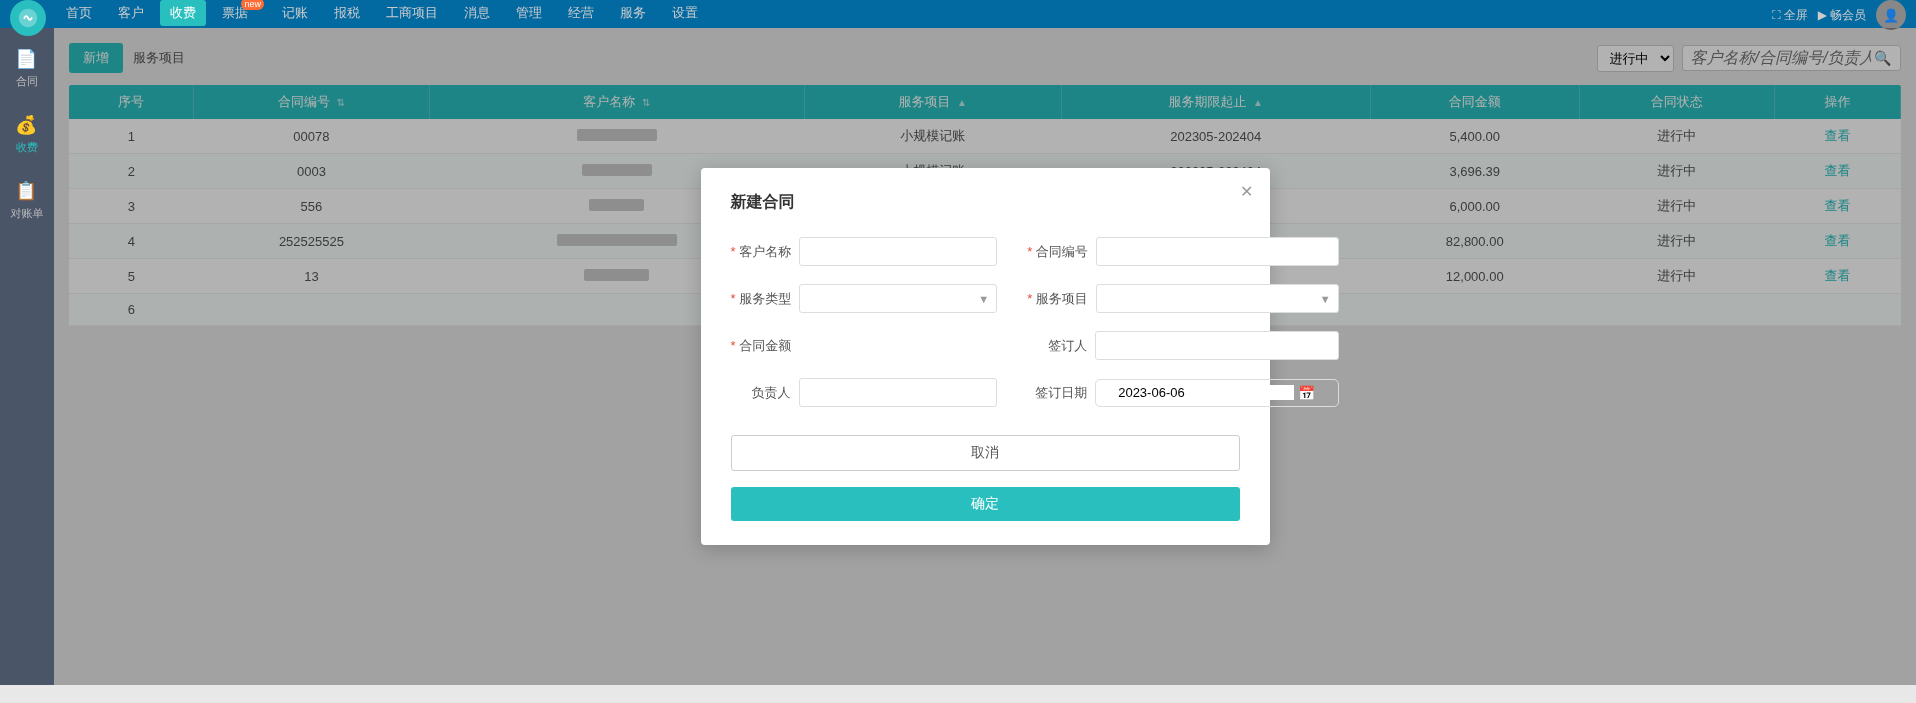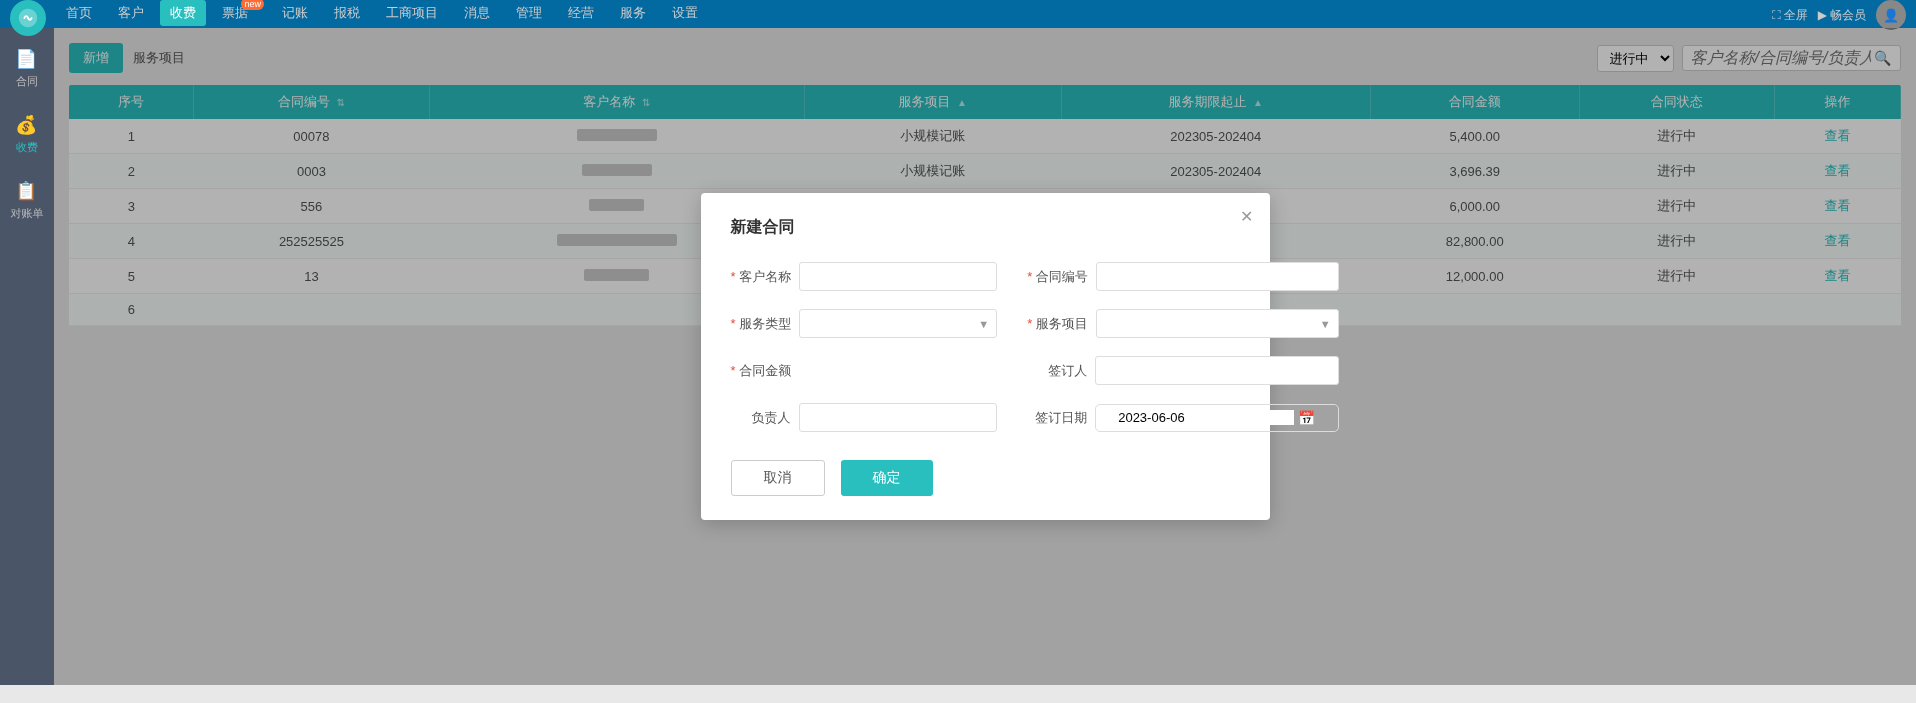--- a/index.html
+++ b/index.html
@@ -274,20 +274,21 @@
       transform: translateY(-50%);
       color: #999;
       font-size: 11px;
       pointer-events: none;
     }
     .modal-footer {
       display: flex;
       justify-content: flex-start;
       gap: 16px;
       margin-top: 28px;
+      flex-direction: column;
     }
     .btn-cancel {
       background: #fff;
       border: 1px solid #ccc;
       color: #555;
       padding: 8px 32px;
       border-radius: 3px;
       cursor: pointer;
       font-size: 14px;
     }

